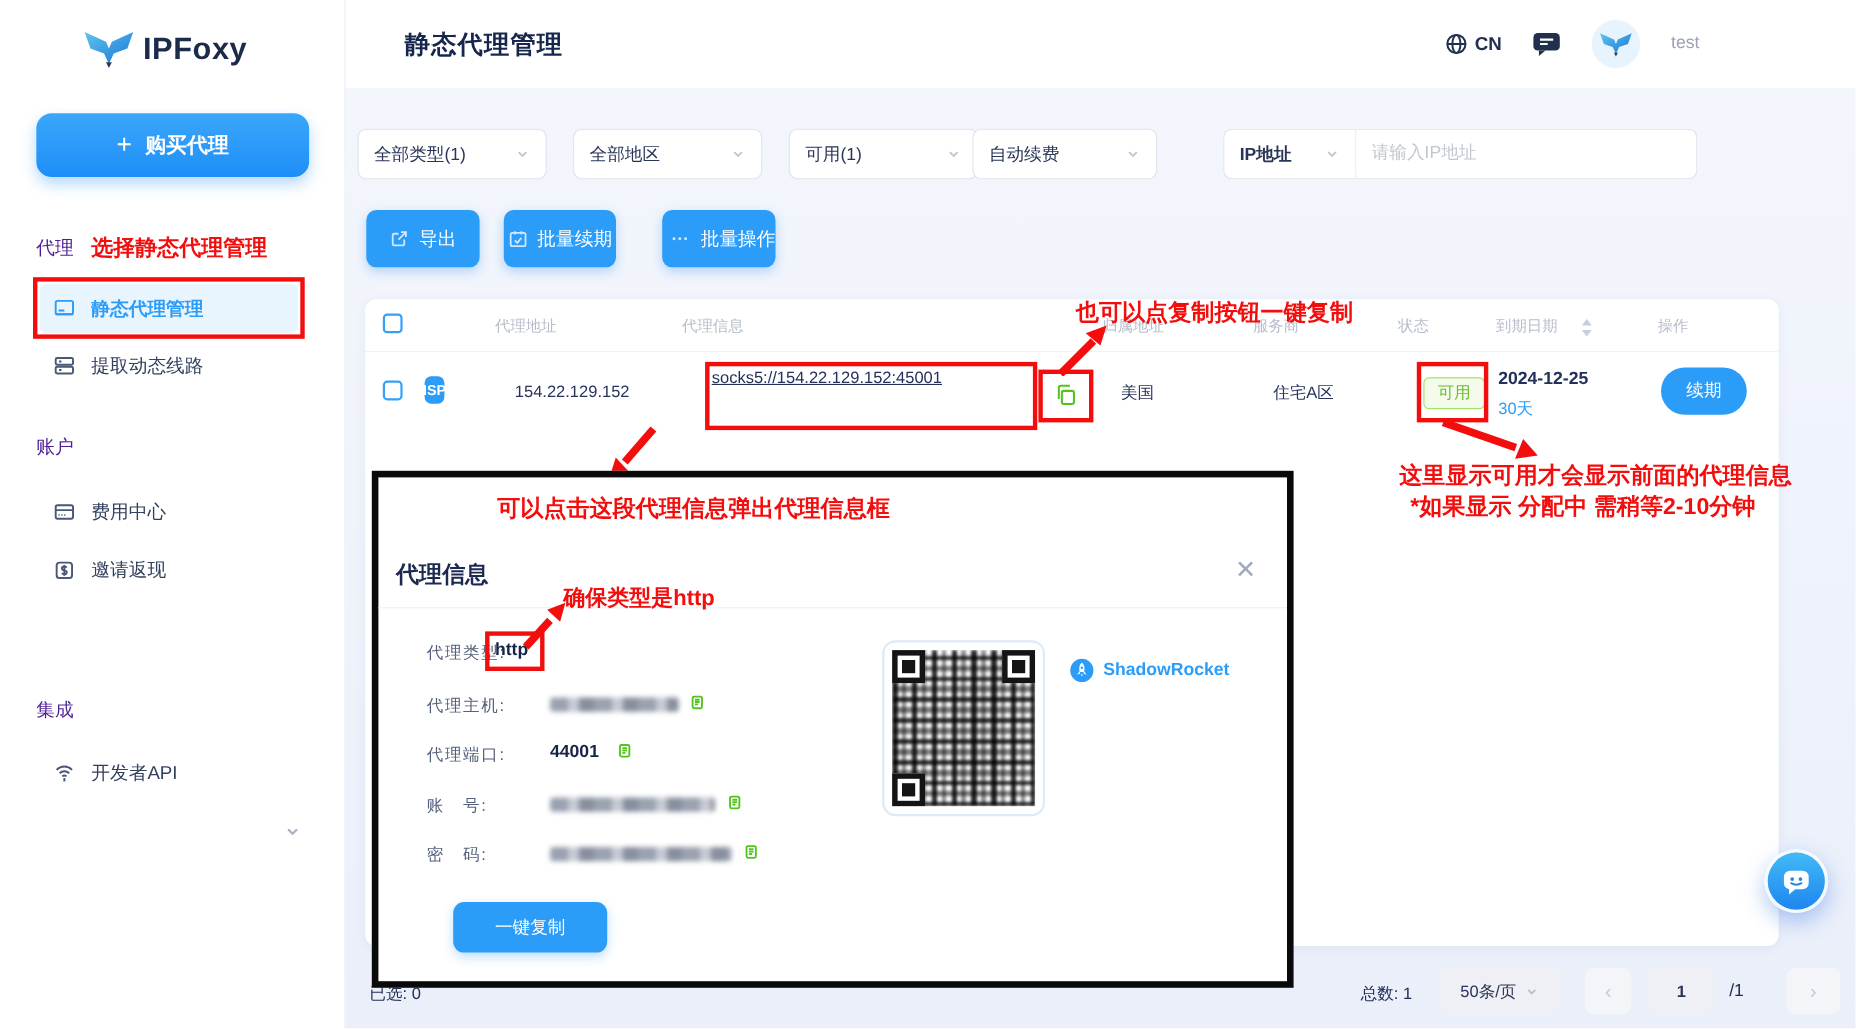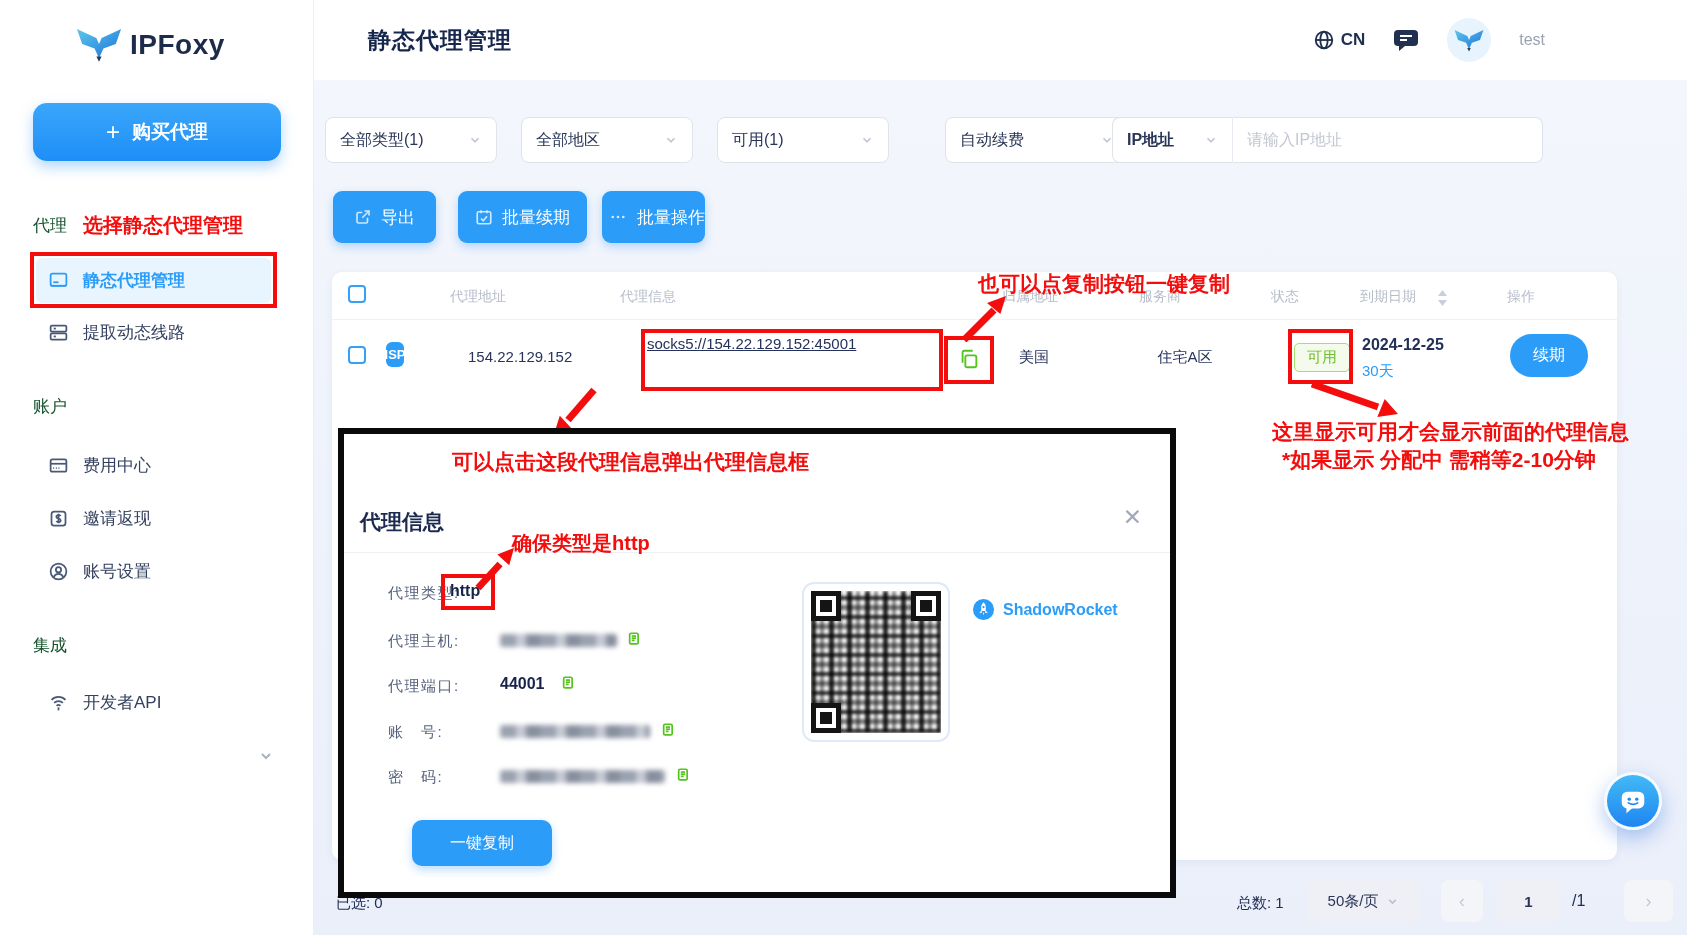--- a/index.html
+++ b/index.html
@@ -9,21 +9,21 @@
 
   
   .sidebar { position:absolute; left:0; top:0; width:314px; height:935px; background:#fff; border-right:1px solid #ecEEf4; z-index:10; }
   .logo { position:absolute; left:76px; top:26px; display:flex; align-items:center; gap:8px; cursor:pointer;justify-content:space-between; }
   .logo-text { font-size:28px; font-weight:800; color:#1c2b4a; letter-spacing:.5px; }
   .buy-btn { position:absolute; left:33px; top:103px; width:248px; height:58px; border:none; border-radius:14px;
     background:linear-gradient(180deg,#3aa7fa,#1e8ef8); color:#fff; font-size:19px; font-weight:600;
     display:flex; align-items:center; justify-content:center; gap:12px; cursor:pointer; box-shadow:0 6px 14px rgba(36,143,247,.35);
     font-family:inherit; }
   .buy-btn .plus { font-size:24px; font-weight:400; line-height:1; }
-  .group-label { position:absolute; left:33px; font-size:17px; color:#14532d; }
+  .group-label { position:absolute; left:33px; font-size:17px; color:#4c1d95; }
   .nav-item { position:absolute; left:36px; width:240px; height:40px; display:flex; align-items:center; gap:14px;
     font-size:17px; color:#33405e; cursor:pointer; padding-left:12px; border-radius:6px; }
   .nav-item svg { flex:0 0 auto; }
   .nav-item.active { background:#e9f5fe; color:#2b9cf8; font-weight:700; }
   .chevron-right { position:absolute; left:258px; }
 
   
   .redbox { position:absolute; border:4px solid #f30d0d; z-index:26; pointer-events:none; }
   .annot { position:absolute; color:#f30d0d; font-weight:800; z-index:30; white-space:nowrap; }
   .arrow { position:absolute; z-index:30; pointer-events:none; }
@@ -171,28 +171,20 @@
 
     <div class="nav-item" style="top:498px;">
       <svg width="21" height="21" viewBox="0 0 24 24" fill="none" stroke="#4a5878" stroke-width="2">
         <rect x="4" y="4" width="16" height="16" rx="3"></rect>
         <path d="M14.5 9.2c-.6-.8-1.5-1.2-2.5-1.2-1.4 0-2.5.8-2.5 2s1.1 1.7 2.5 2 2.5.8 2.5 2-1.1 2-2.5 2c-1 0-1.9-.4-2.5-1.2"></path>
         <line x1="12" y1="6.5" x2="12" y2="17.5"></line>
       </svg>
       <span>邀请返现</span>
     </div>
 
-    <div class="nav-item" style="top:551px;">
-      <svg width="21" height="21" viewBox="0 0 24 24" fill="none" stroke="#4a5878" stroke-width="2">
-        <circle cx="12" cy="12" r="9"></circle>
-          <circle cx="12" cy="10" r="3"></circle>
-          <path d="M6.5 18.5c1-2.5 3-3.7 5.5-3.7s4.5 1.2 5.5 3.7"></path>
-      </svg>
-      <span>账号设置</span>
-    </div>
 
     <div class="group-label" style="top:634px;">集成</div>
 
     <div class="nav-item" style="top:682px;">
       <svg width="21" height="21" viewBox="0 0 24 24" fill="none" stroke="#4a5878" stroke-width="2">
         <path d="M4 9a11 11 0 0 1 16 0"></path>
           <path d="M7 12.5a7 7 0 0 1 10 0"></path>
           <path d="M9.8 15.8a3.2 3.2 0 0 1 4.4 0"></path>
           <line x1="12" y1="17.5" x2="12" y2="21"></line>
       </svg>
@@ -244,21 +236,21 @@
       <svg width="14" height="14" viewBox="0 0 16 16" fill="none" stroke="#c0c6d2" stroke-width="2">
           <polyline points="4,6 8,10 12,6"></polyline>
         </svg>
     </div>
     <div class="filter-box" style="left:403px; width:172px;">
       <span>可用(1)</span>
       <svg width="14" height="14" viewBox="0 0 16 16" fill="none" stroke="#c0c6d2" stroke-width="2">
           <polyline points="4,6 8,10 12,6"></polyline>
         </svg>
     </div>
-    <div class="filter-box" style="left:631px; width:184px;text-align:center;">
+    <div class="filter-box" style="left:570px; width:168px;text-align:center;">
       <span>自动续费</span>
       <svg width="14" height="14" viewBox="0 0 16 16" fill="none" stroke="#c0c6d2" stroke-width="2">
           <polyline points="4,6 8,10 12,6"></polyline>
         </svg>
     </div>
     <div class="filter-box ip-select" style="left:798px; width:121px;">
       <span style="font-weight:700;">IP地址</span>
       <svg width="14" height="14" viewBox="0 0 16 16" fill="none" stroke="#c0c6d2" stroke-width="2">
           <polyline points="4,6 8,10 12,6"></polyline>
         </svg>
@@ -266,21 +258,21 @@
     <input class="ip-input" type="text" placeholder="请输入IP地址" style="">
 
     <button class="act-btn" style="left:19px; width:103px;">
       <svg width="18" height="18" viewBox="0 0 24 24" fill="none" stroke="#cfe8ff" stroke-width="2.2">
         <path d="M11 6 H6 a2 2 0 0 0 -2 2 v10 a2 2 0 0 0 2 2 h10 a2 2 0 0 0 2 -2 v-5"></path>
         <polyline points="14,4 20,4 20,10"></polyline>
           <line x1="20" y1="4" x2="11" y2="13"></line>
       </svg>
       <span>导出</span>
     </button>
-    <button class="act-btn" style="left:144px; width:129px;">
+    <button class="act-btn" style="left:144px; width:102px;">
       <svg width="18" height="18" viewBox="0 0 24 24" fill="none" stroke="#cfe8ff" stroke-width="2.2">
         <rect x="3" y="5" width="18" height="16" rx="2"></rect>
           <line x1="8" y1="3" x2="8" y2="7"></line>
           <line x1="16" y1="3" x2="16" y2="7"></line>
         <polyline points="8,14 11,17 16,11"></polyline>
       </svg>
       <span>批量续期</span>
     </button>
     <button class="act-btn" style="left:288px; width:103px;justify-content:flex-end;">
       <svg width="20" height="18" viewBox="0 0 24 24" fill="#cfe8ff">

